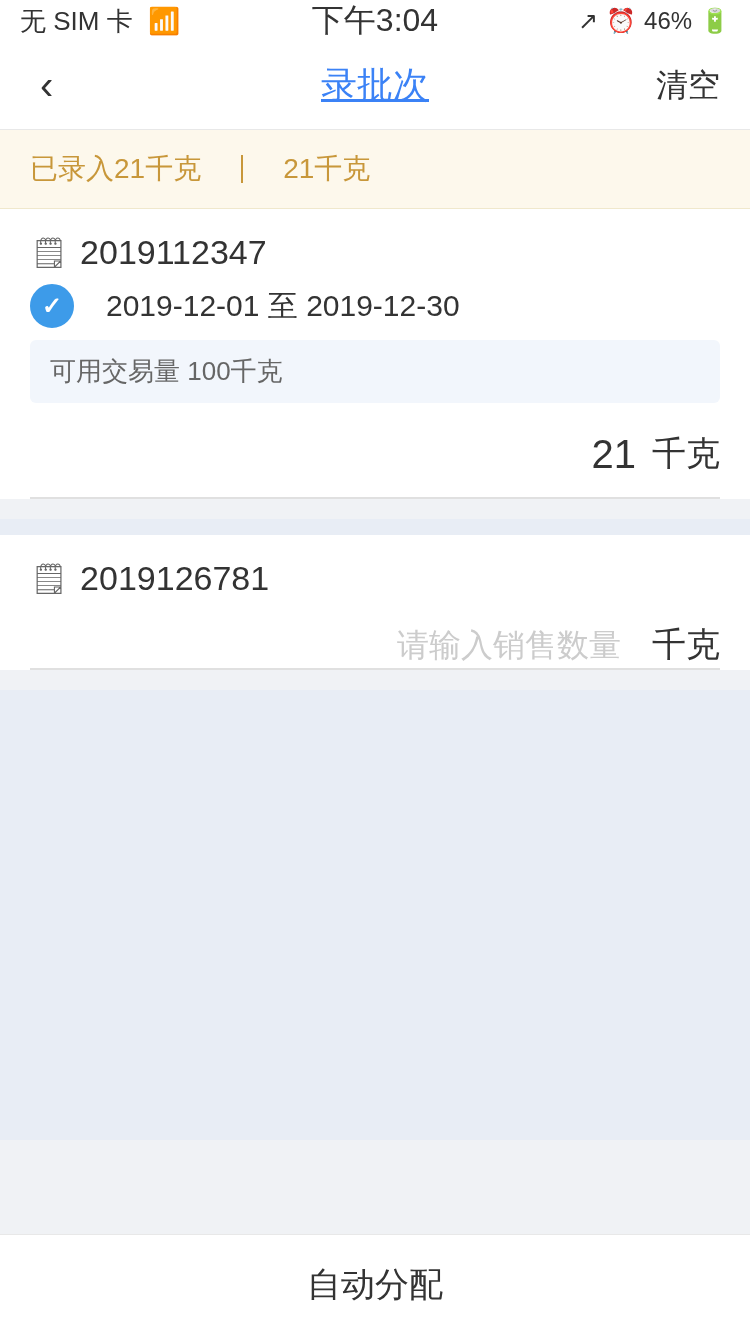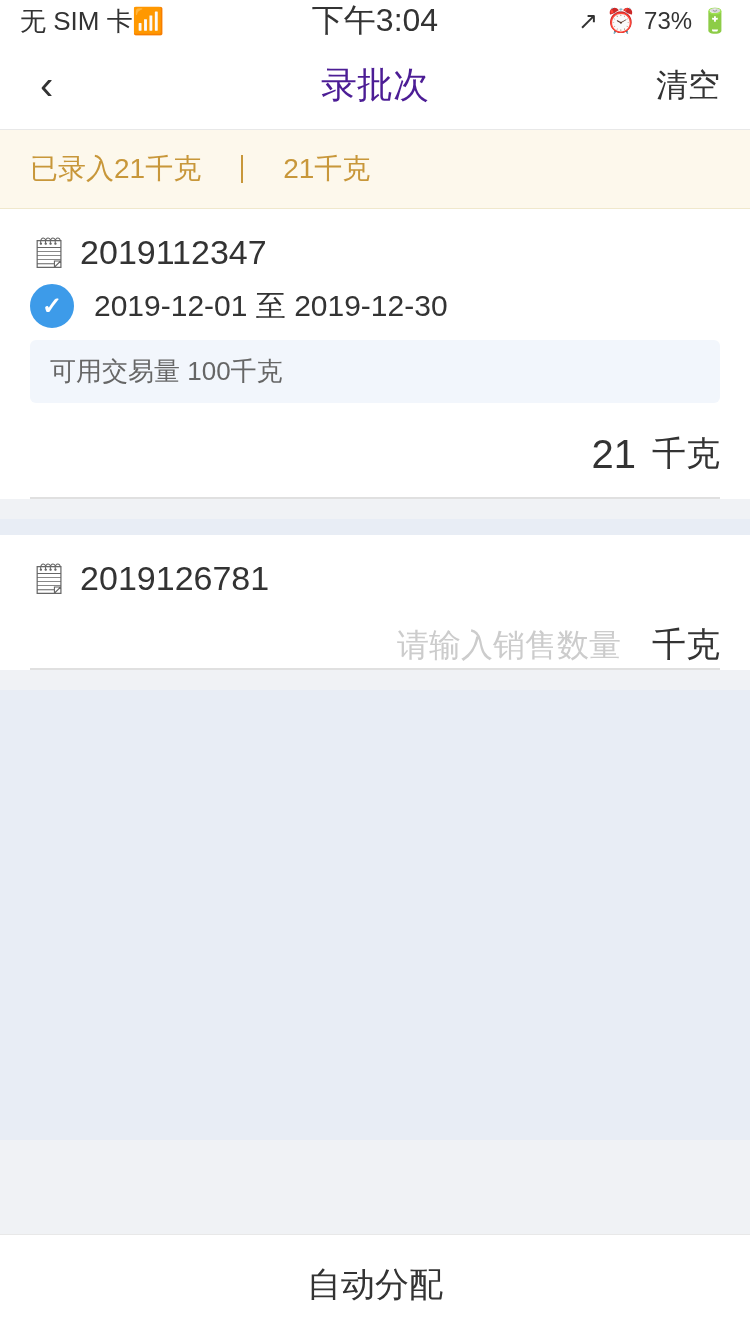--- a/index.html
+++ b/index.html
@@ -18,21 +18,21 @@
       background: #fff;
       display: flex;
       align-items: center;
       justify-content: space-between;
       padding: 0 20px;
       font-size: 28px;
     }
     .status-left {
       display: flex;
       align-items: center;
-      gap: 0;
+      gap: 16px;
       font-size: 26px;
       color: #333;
     }
     .status-center {
       font-size: 32px;
       font-weight: 500;
       color: #333;
       position: absolute;
       left: 50%;
       transform: translateX(-50%);
@@ -57,24 +57,25 @@
     }
     .nav-back {
       font-size: 40px;
       color: #333;
       cursor: pointer;
       padding: 10px;
     }
     .nav-title {
       font-size: 36px;
       font-weight: 500;
-      color: #4c1d95;
+      color: #3b82f6;
       position: absolute;
       left: 50%;
       transform: translateX(-50%);
+      text-decoration: underline;
     }
     .nav-clear {
       font-size: 32px;
       color: #333;
       cursor: pointer;
     }
 
     
     .summary-bar {
       background: #fdf8ec;
@@ -115,21 +116,21 @@
       font-weight: 500;
     }
     .batch-icon {
       font-size: 30px;
       color: #666;
     }
     .batch-date-row {
       display: flex;
       align-items: center;
       padding: 0 30px 12px 30px;
-      gap: 20px;
+      gap: 32px;
     }
     .radio-btn {
       width: 44px;
       height: 44px;
       border-radius: 50%;
       border: 2px solid #ccc;
       display: flex;
       align-items: center;
       justify-content: center;
       flex-shrink: 0;
@@ -246,21 +247,21 @@
 
 <div class="status-bar relative">
   <div class="status-left">
     <span>无 SIM 卡</span>
     <span>📶</span>
   </div>
   <div class="status-center">下午3:04</div>
   <div class="status-right">
     <span>↗</span>
     <span>⏰</span>
-    <span>73%</span>
+    <span>46%</span>
     <span>🔋</span>
   </div>
 </div>
 
 <div class="nav-bar relative">
   <span class="nav-back">‹</span>
   <span class="nav-title">录批次</span>
   <span class="nav-clear">清空</span>
 </div>
 

